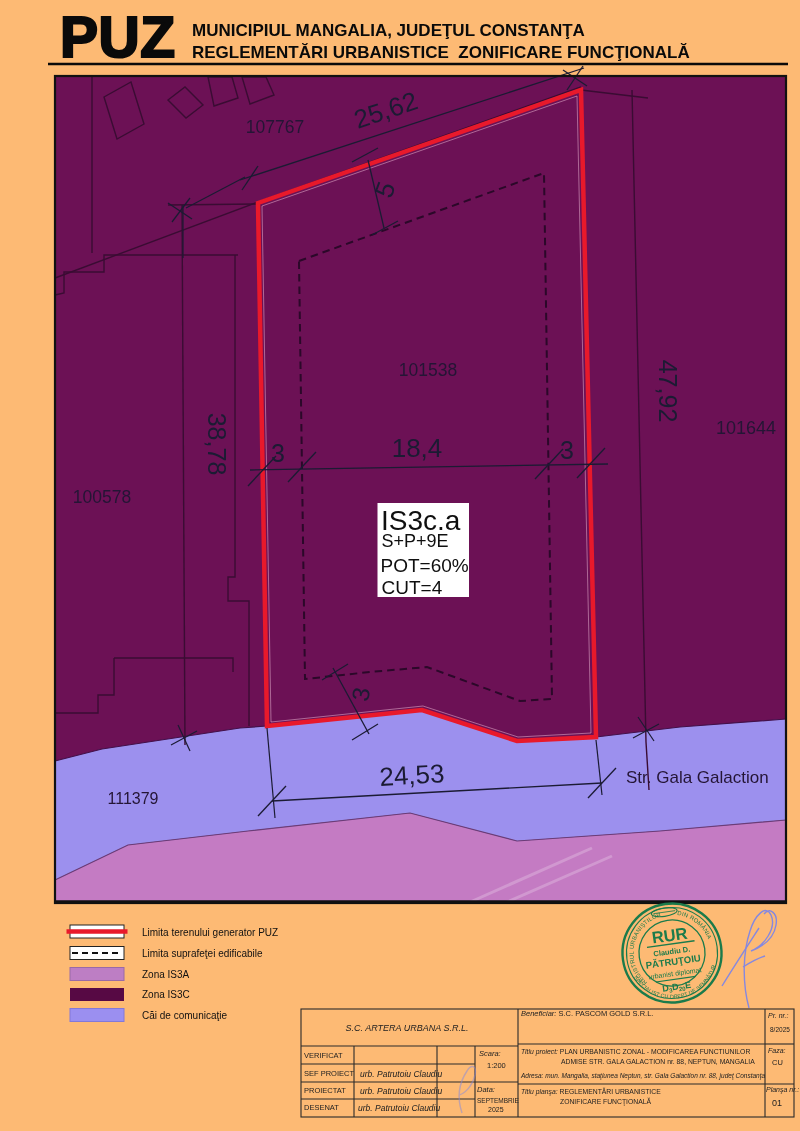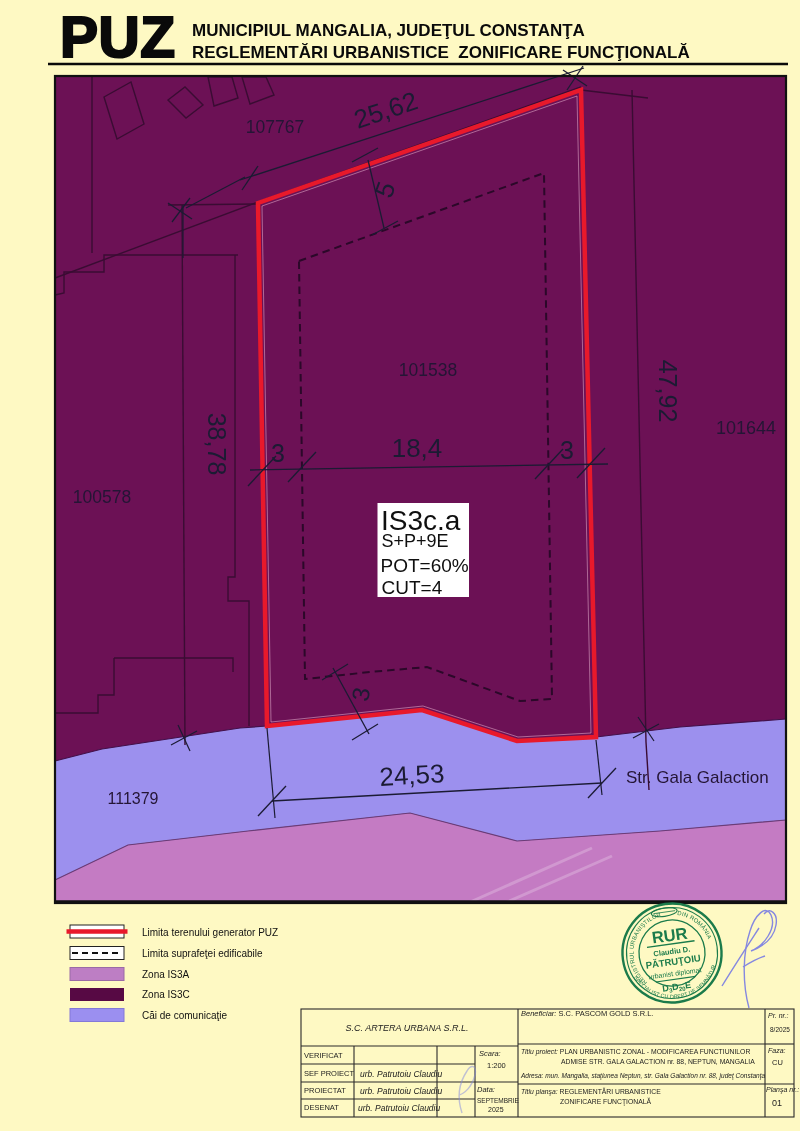--- a/index.html
+++ b/index.html
@@ -1,16 +1,16 @@
 <!DOCTYPE html>
 <html><head>
 <meta charset="utf-8">
 <style>
   html,body{margin:0;padding:0;background:#fff;}
-  #page{position:relative;width:800px;height:1131px;background:#fef9c3;font-family:"Liberation Sans",sans-serif;overflow:hidden;}
+  #page{position:relative;width:800px;height:1131px;background:#fdba74;font-family:"Liberation Sans",sans-serif;overflow:hidden;}
   svg text{font-family:"Liberation Sans",sans-serif;}
 </style>
 </head>
 <body>
 <div id="page">
 <svg width="800" height="1131" viewBox="0 0 800 1131" xmlns="http://www.w3.org/2000/svg">
 
   <text x="60" y="57" font-size="57" font-weight="bold" letter-spacing="0.5" fill="#0a0a0a" stroke="#0a0a0a" stroke-width="2.2">PUZ</text>
 
   <text x="192" y="36" font-size="17" font-weight="bold" fill="#0a0a0a">MUNICIPIUL MANGALIA, JUDEŢUL CONSTANŢA</text>

